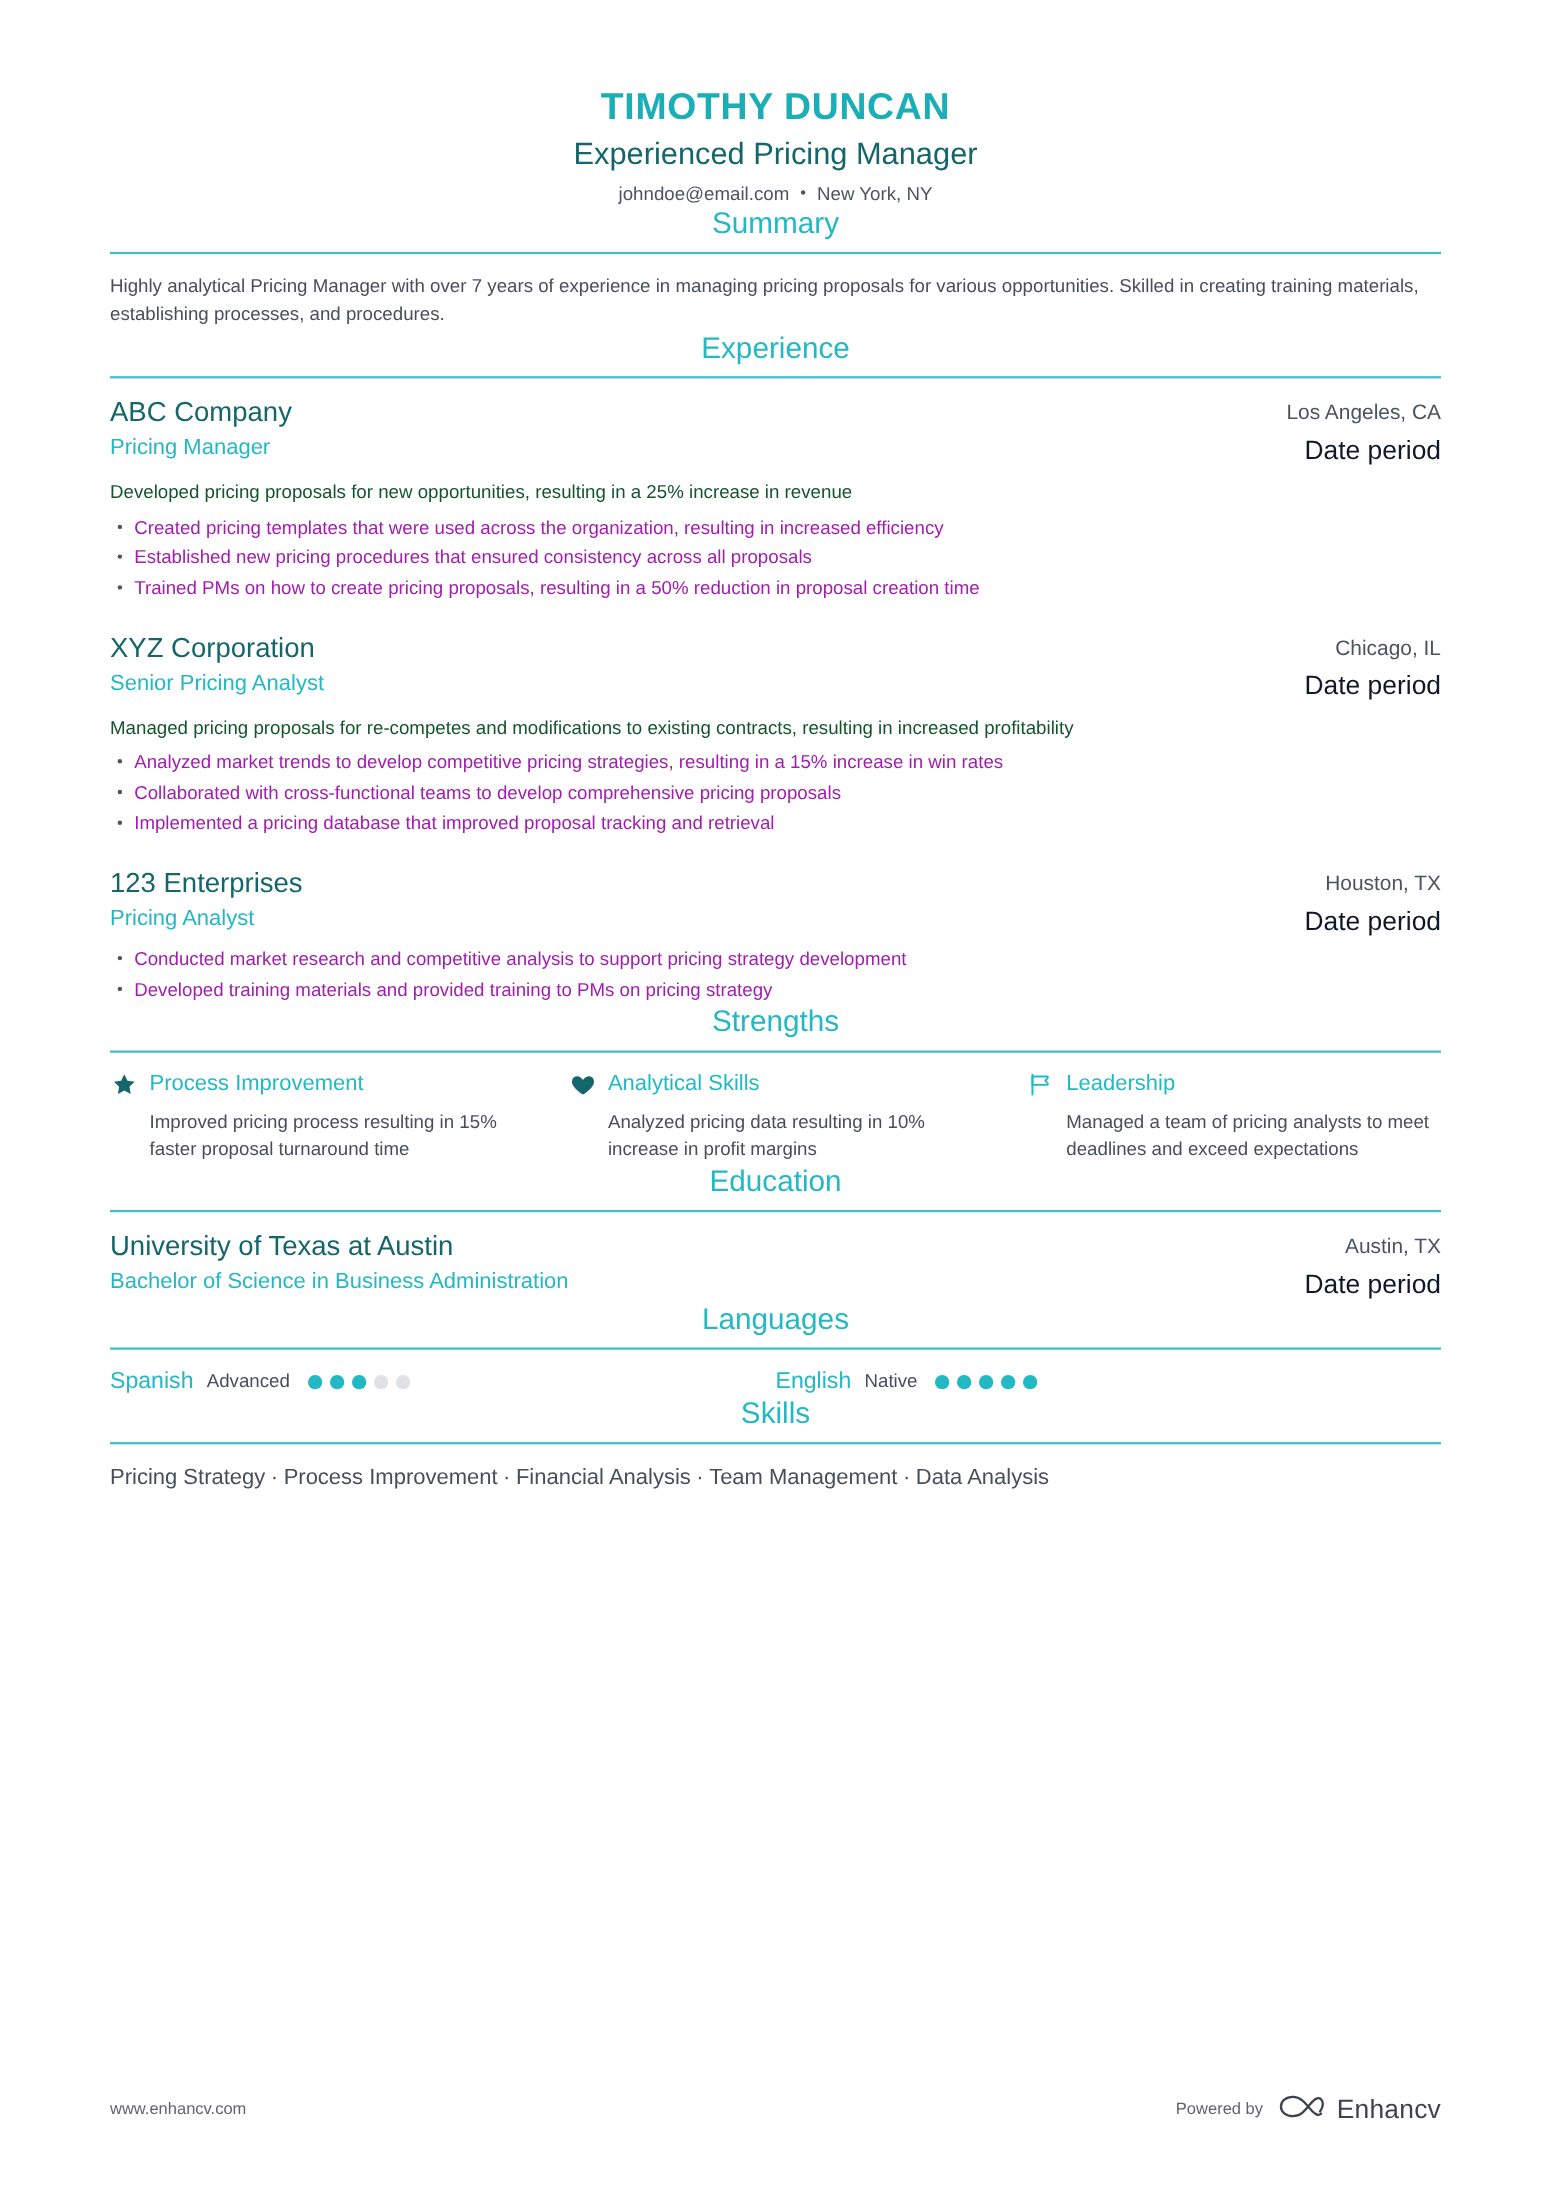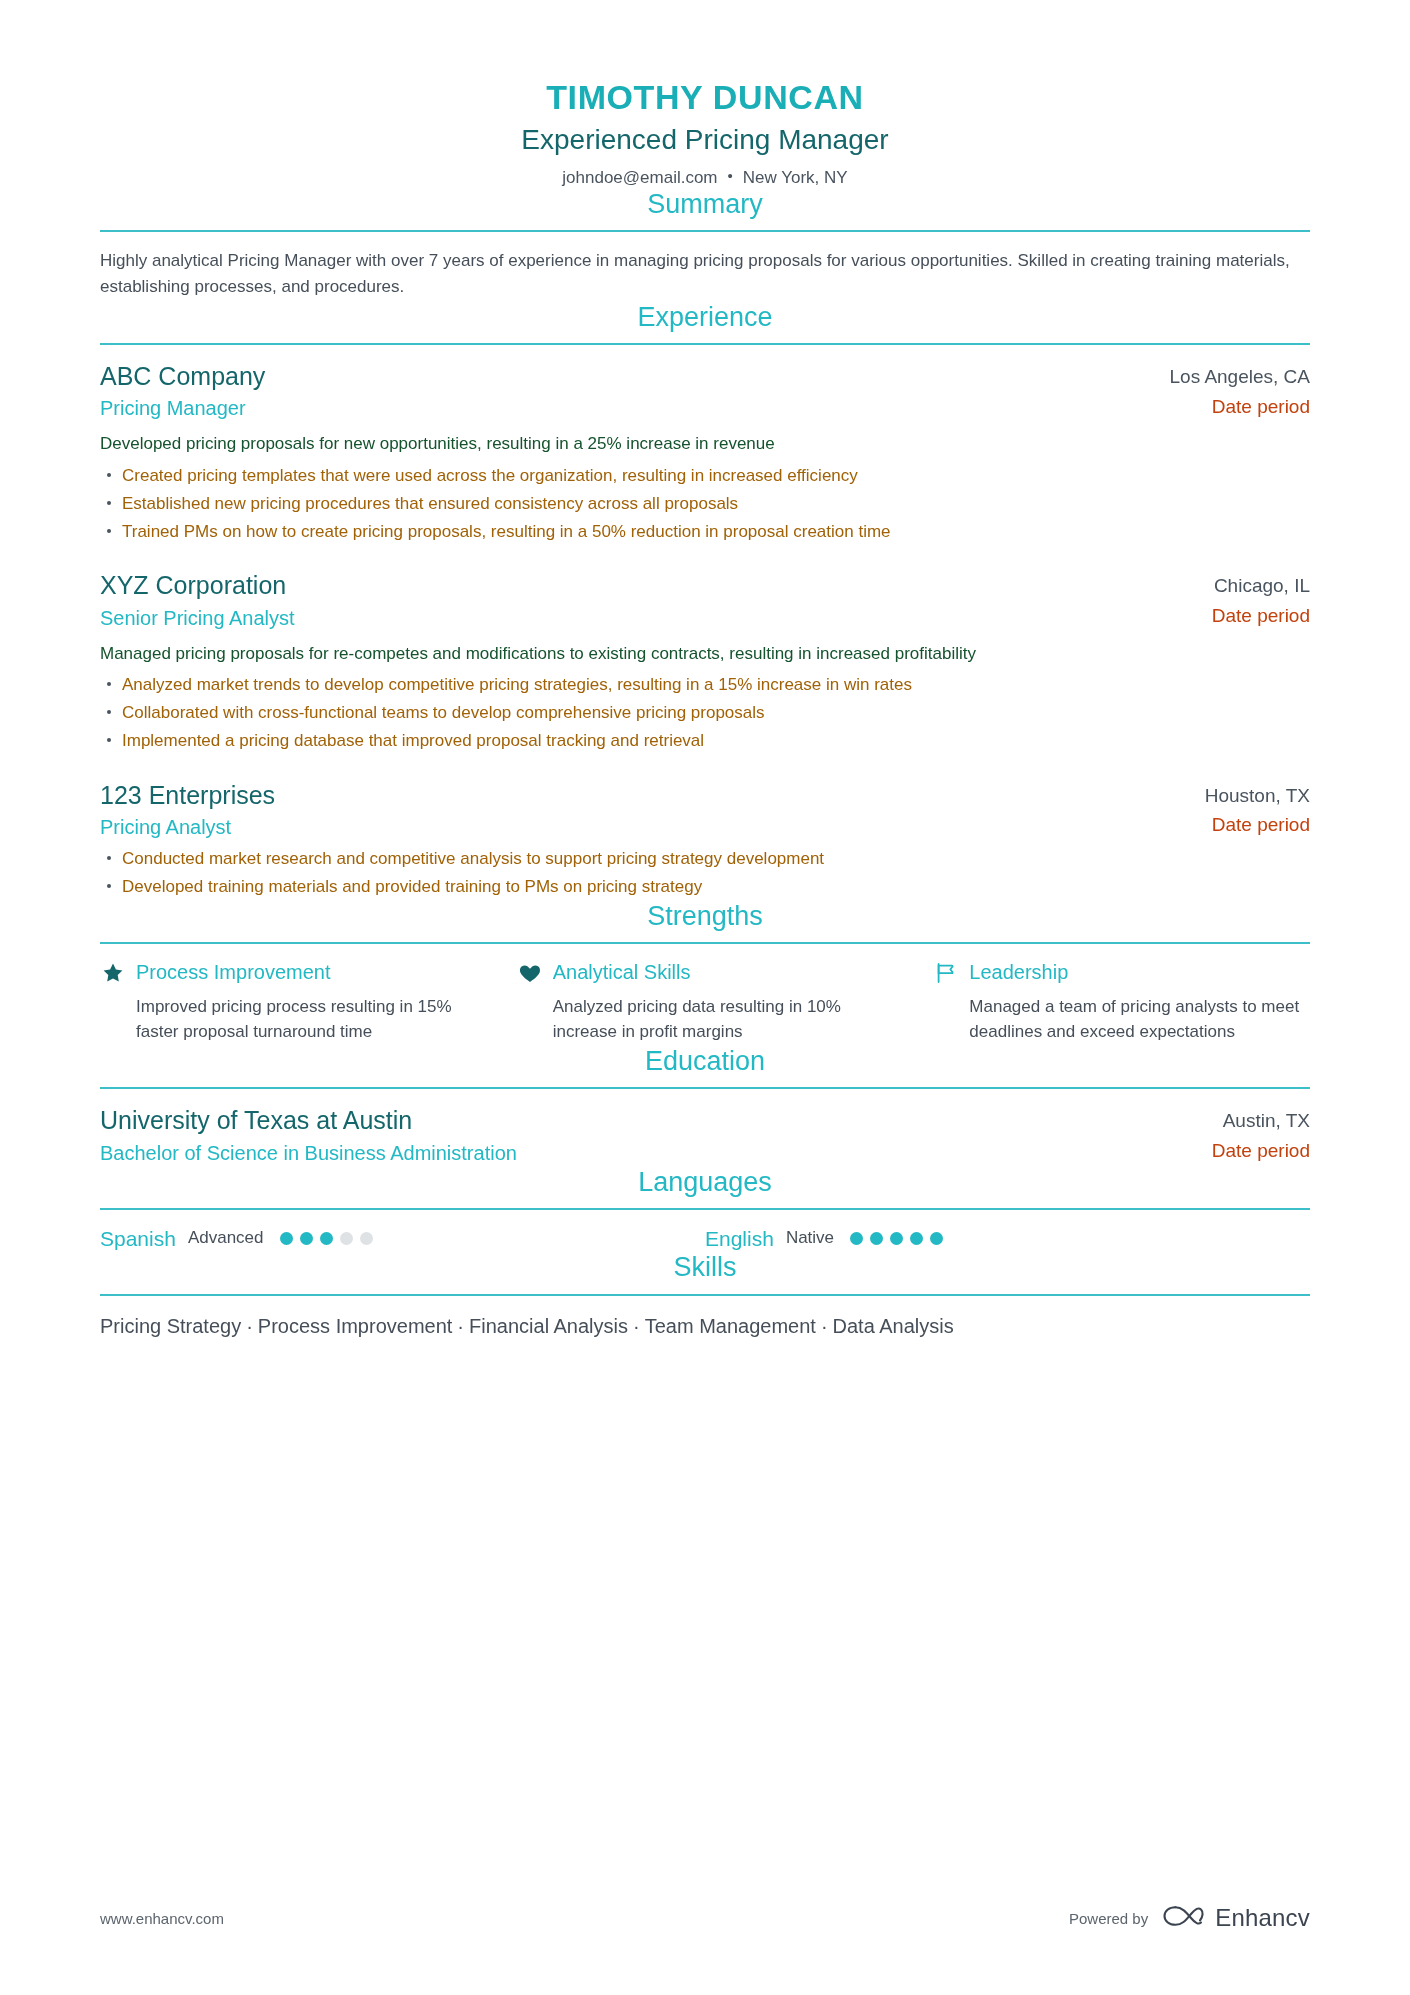--- a/index.html
+++ b/index.html
@@ -112,41 +112,41 @@
     color: #22b8c4;
     line-height: 1.3;
     margin-top: 3px;
   }
   .entry-location {
     font-size: 19px;
     color: #4a545f;
     line-height: 1.3;
   }
   .entry-date {
-    font-size: 19px;
-    color: #c2410c;
+    font-size: 24px;
+    color: #0f172a;
     line-height: 1.3;
     margin-top: 5px;
   }
   .entry-desc {
     font-size: 17px;
     color: #14532d;
     line-height: 1.5;
     margin-top: 10px;
   }
   .bullets {
     list-style: none;
     margin: 6px 0 0 0;
     padding: 0;
   }
   .bullets li {
     position: relative;
     padding-left: 22px;
     font-size: 17px;
-    color: #a16207;
+    color: #a21caf;
     line-height: 1.52;
     margin-top: 2px;
   }
   .bullets li::before {
     content: "";
     position: absolute;
     left: 7px;
     top: 10px;
     width: 4px;
     height: 4px;

